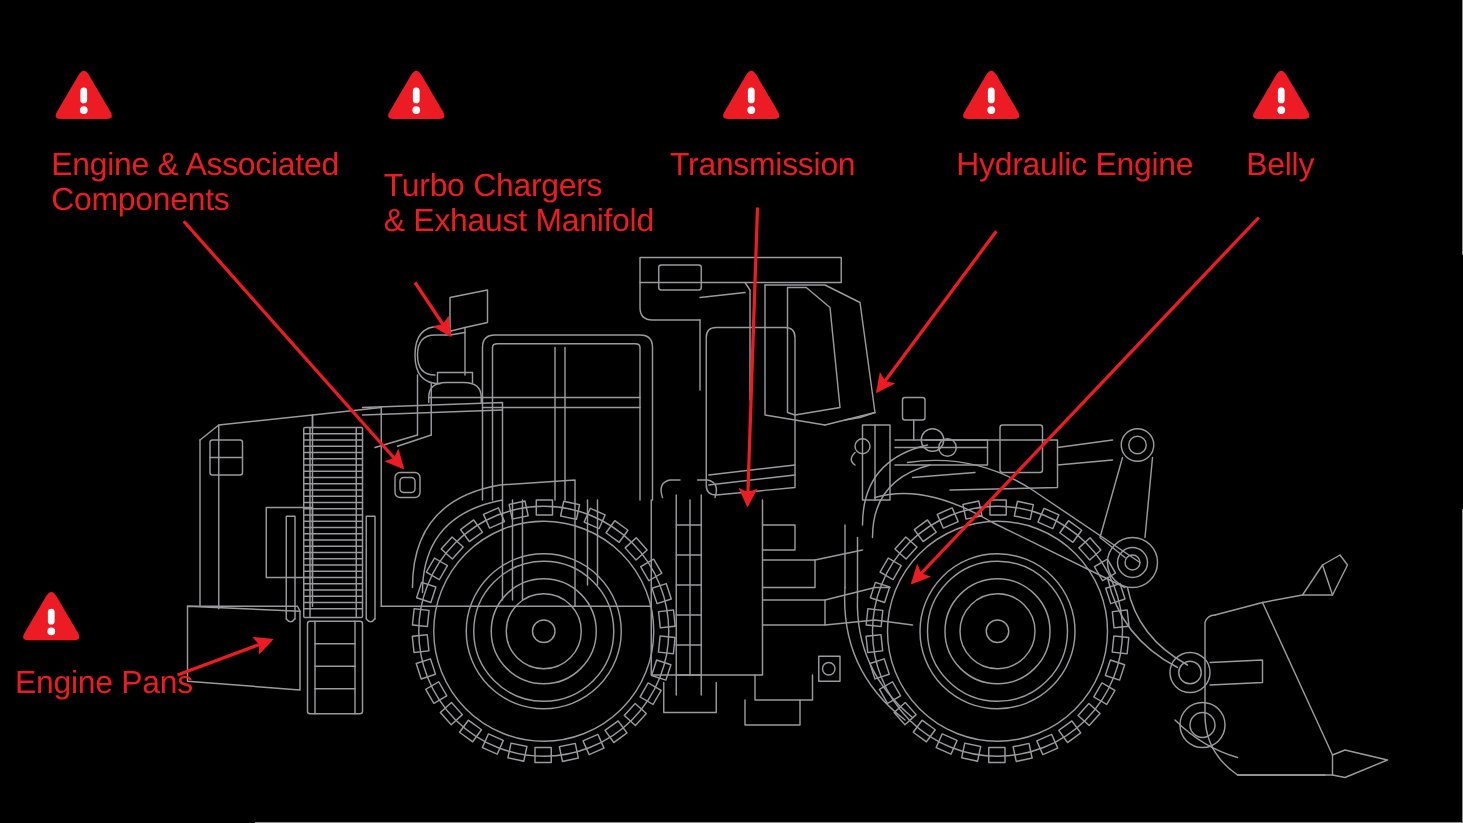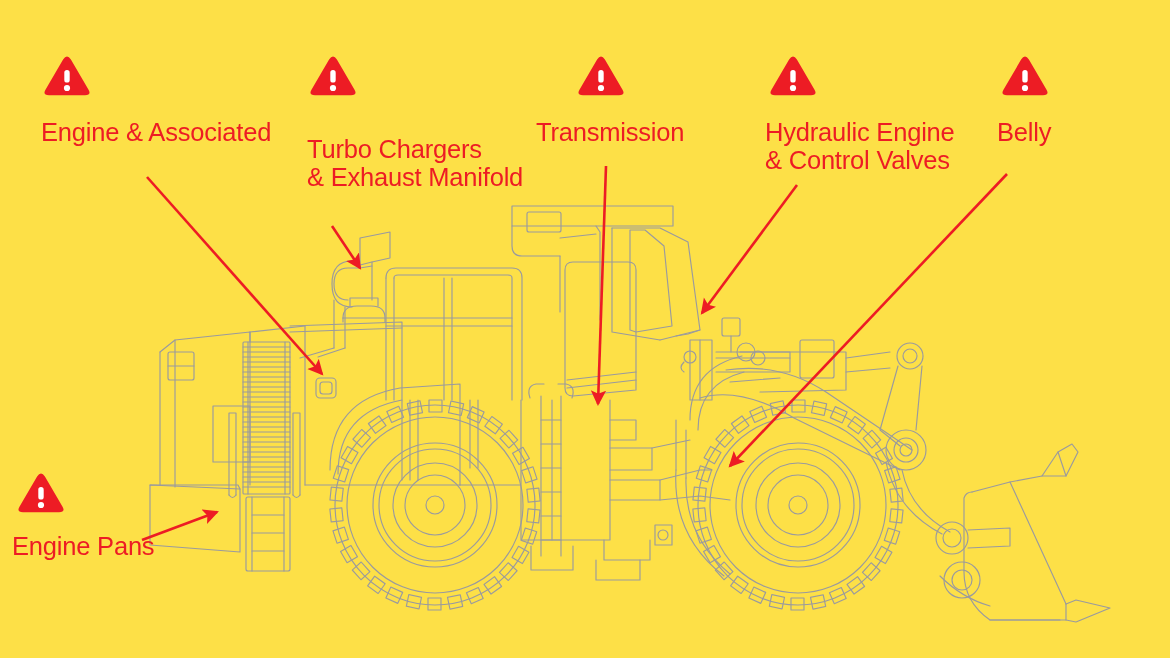--- a/index.html
+++ b/index.html
@@ -7,21 +7,21 @@
     padding: 0;
     background: #ffffff;
   }
   body {
     font-family: "Liberation Sans", sans-serif;
   }
   #stage {
     position: relative;
     width: 1170px;
     height: 658px;
-    background: #fde047;
+    background: #000000;
     overflow: hidden;
   }
   #machine-drawing, #annotation-arrows {
     position: absolute;
     left: 0;
     top: 0;
     width: 1170px;
     height: 658px;
   }
   #machine-drawing { z-index: 1; }
@@ -326,21 +326,21 @@
   </svg>
 
   <div id="callout-layer">
       <div class="callout" style="left: 44px; top: 56px;">
         <svg viewBox="0 0 46 42" class="callout-icon">
           <path d="M19.1 3.6 L1.6 33.4 q-3.4 5.8 3.4 5.8 L41 39.2 q6.8 0 3.4 -5.8 L26.9 3.6 q-3.9 -6.1 -7.8 0 Z" fill="#ED1C24"></path>
           <rect x="20.3" y="14" width="5.4" height="12.6" rx="2.7" fill="#ffffff"></rect>
           <circle cx="23" cy="32" r="3.1" fill="#ffffff"></circle>
         </svg>
       </div>
-      <div class="callout callout-label" style="left: 41px; top: 113px; color: rgb(237, 28, 36);"><span class="line">Engine &amp; Associated</span></div>
+      <div class="callout callout-label" style="left: 41px; top: 113px; color: rgb(237, 28, 36);"><span class="line">Engine &amp; Associated</span><span class="line">Components</span></div>
       <div class="callout" style="left: 310px; top: 56px;">
         <svg viewBox="0 0 46 42" class="callout-icon">
           <path d="M19.1 3.6 L1.6 33.4 q-3.4 5.8 3.4 5.8 L41 39.2 q6.8 0 3.4 -5.8 L26.9 3.6 q-3.9 -6.1 -7.8 0 Z" fill="#ED1C24"></path>
           <rect x="20.3" y="14" width="5.4" height="12.6" rx="2.7" fill="#ffffff"></rect>
           <circle cx="23" cy="32" r="3.1" fill="#ffffff"></circle>
         </svg>
       </div>
       <div class="callout callout-label" style="left: 307px; top: 130px; color: rgb(237, 28, 36);"><span class="line">Turbo Chargers</span><span class="line">&amp; Exhaust Manifold</span></div>
       <div class="callout" style="left: 578px; top: 56px;">
         <svg viewBox="0 0 46 42" class="callout-icon">
@@ -350,21 +350,21 @@
         </svg>
       </div>
       <div class="callout callout-label" style="left: 536px; top: 113px; color: rgb(237, 28, 36);"><span class="line">Transmission</span></div>
       <div class="callout" style="left: 770px; top: 56px;">
         <svg viewBox="0 0 46 42" class="callout-icon">
           <path d="M19.1 3.6 L1.6 33.4 q-3.4 5.8 3.4 5.8 L41 39.2 q6.8 0 3.4 -5.8 L26.9 3.6 q-3.9 -6.1 -7.8 0 Z" fill="#ED1C24"></path>
           <rect x="20.3" y="14" width="5.4" height="12.6" rx="2.7" fill="#ffffff"></rect>
           <circle cx="23" cy="32" r="3.1" fill="#ffffff"></circle>
         </svg>
       </div>
-      <div class="callout callout-label" style="left: 765px; top: 113px; color: rgb(237, 28, 36);"><span class="line">Hydraulic Engine</span><span class="line">&amp; Control Valves</span></div>
+      <div class="callout callout-label" style="left: 765px; top: 113px; color: rgb(237, 28, 36);"><span class="line">Hydraulic Engine</span></div>
       <div class="callout" style="left: 1002px; top: 56px;">
         <svg viewBox="0 0 46 42" class="callout-icon">
           <path d="M19.1 3.6 L1.6 33.4 q-3.4 5.8 3.4 5.8 L41 39.2 q6.8 0 3.4 -5.8 L26.9 3.6 q-3.9 -6.1 -7.8 0 Z" fill="#ED1C24"></path>
           <rect x="20.3" y="14" width="5.4" height="12.6" rx="2.7" fill="#ffffff"></rect>
           <circle cx="23" cy="32" r="3.1" fill="#ffffff"></circle>
         </svg>
       </div>
       <div class="callout callout-label" style="left: 997px; top: 113px; color: rgb(237, 28, 36);"><span class="line">Belly</span></div>
       <div class="callout" style="left: 18px; top: 473px;">
         <svg viewBox="0 0 46 42" class="callout-icon">

